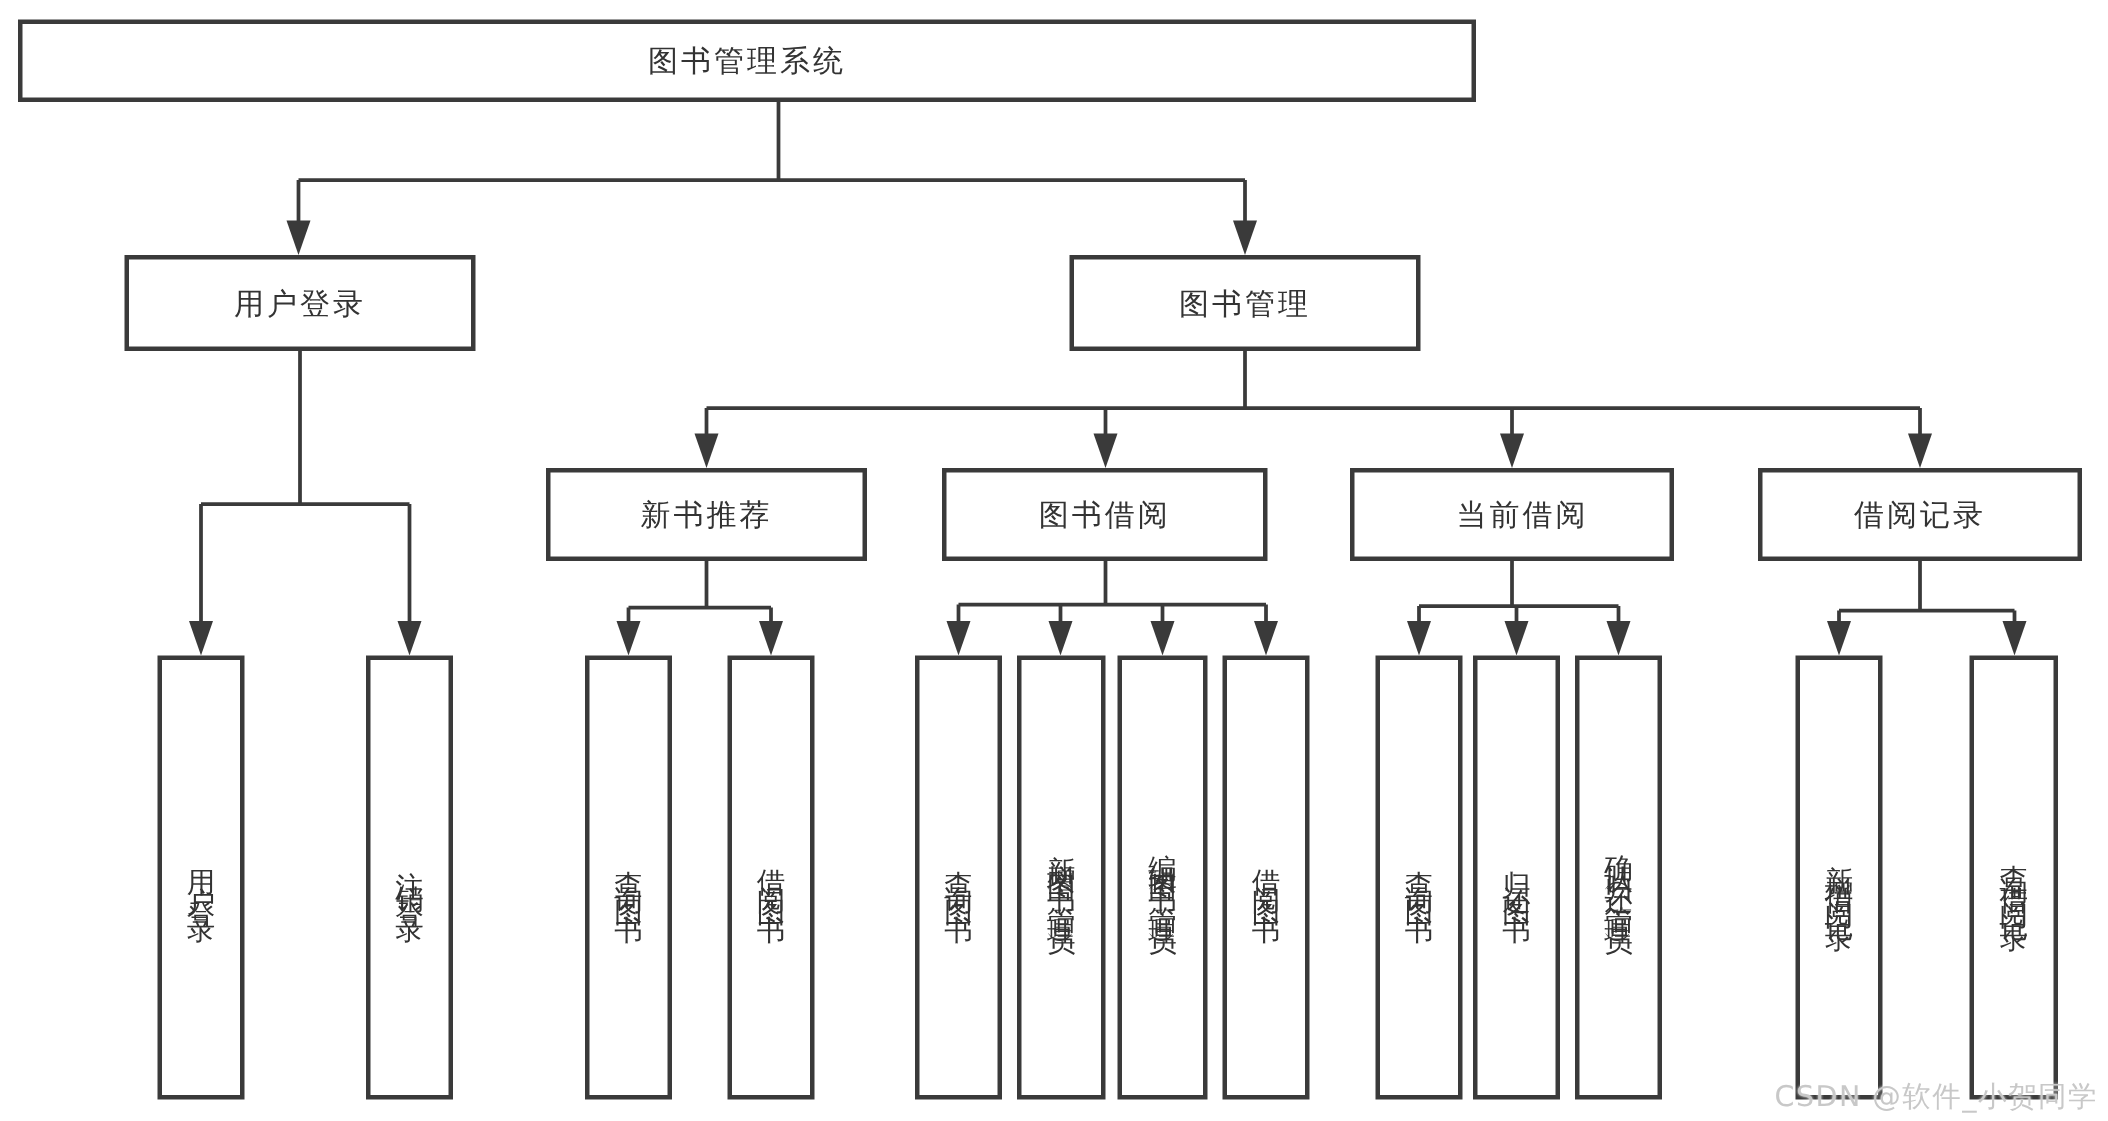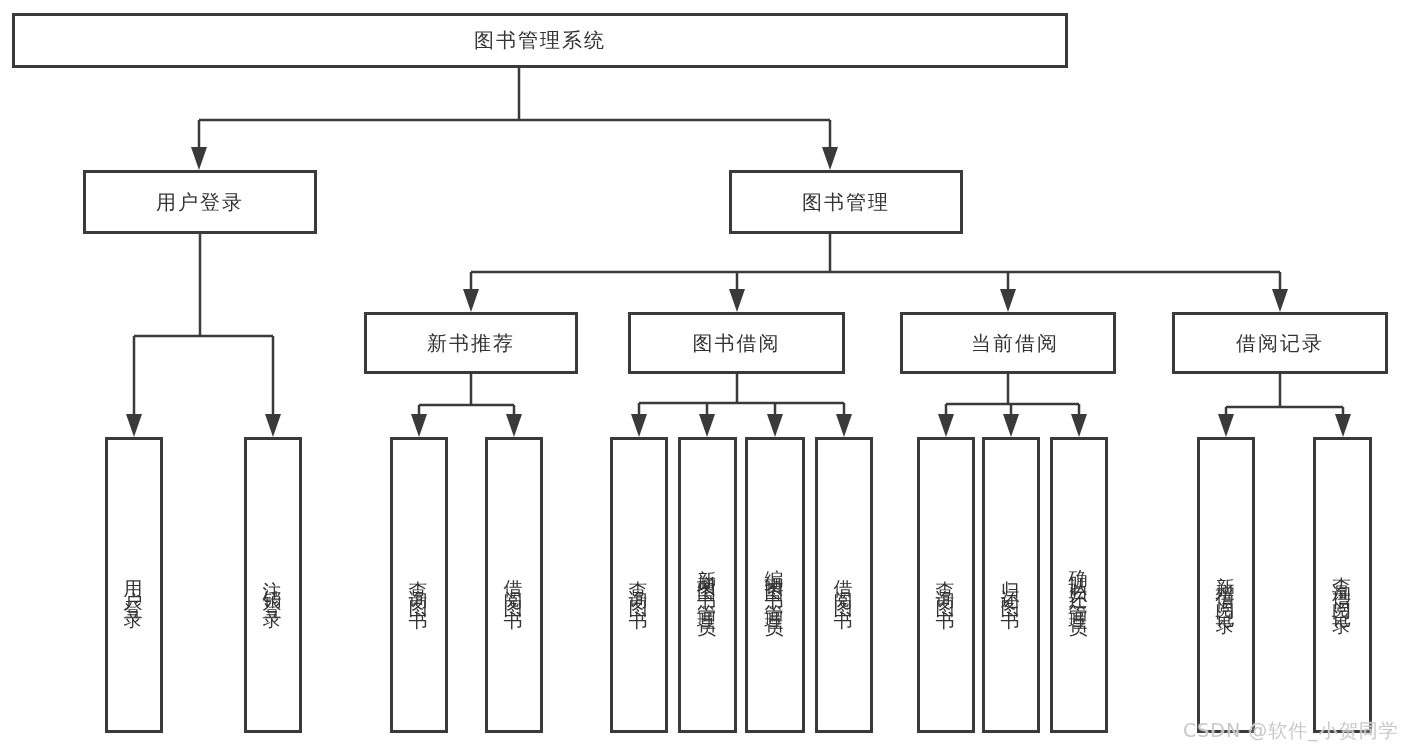--- a/index.html
+++ b/index.html
@@ -112,24 +112,24 @@
       <path d="M1226,407 H1343"></path>
       <path d="M1226,407 V421"></path>
       <path d="M1343,407 V421"></path>
     </g>
     <g fill="#3a3a3a" stroke="none">
       <polygon points="1218,414 1234,414 1226,437"></polygon>
       <polygon points="1335,414 1351,414 1343,437"></polygon>
     </g>
   </svg>
 
-  <div class="box" style="left:12px;top:13px;width:1056px;height:55px;">图书管理系统</div>
+  <div class="box" style="left:12px;top:13px;width:972px;height:55px;">图书管理系统</div>
 
   <div class="box" style="left:83px;top:170px;width:234px;height:64px;">用户登录</div>
-  <div class="box" style="left:729px;top:170px;width:234px;height:64px;">图书管理</div>
+  <div class="box" style="left:713px;top:170px;width:234px;height:64px;">图书管理</div>
 
   <div class="box" style="left:628px;top:312px;width:217px;height:62px;">图书借阅</div>
   <div class="box" style="left:364px;top:312px;width:214px;height:62px;">新书推荐</div>
   <div class="box" style="left:900px;top:312px;width:216px;height:62px;padding-left:14px;">当前借阅</div>
   <div class="box" style="left:1172px;top:312px;width:216px;height:62px;">借阅记录</div>
 
   <div class="vbox" style="left:105px;top:437px;width:58px;height:296px;">用户登录</div>
   <div class="vbox" style="left:244px;top:437px;width:58px;height:296px;">注销登录</div>
 
   <div class="vbox" style="left:390px;top:437px;width:58px;height:296px;">查询图书</div>

